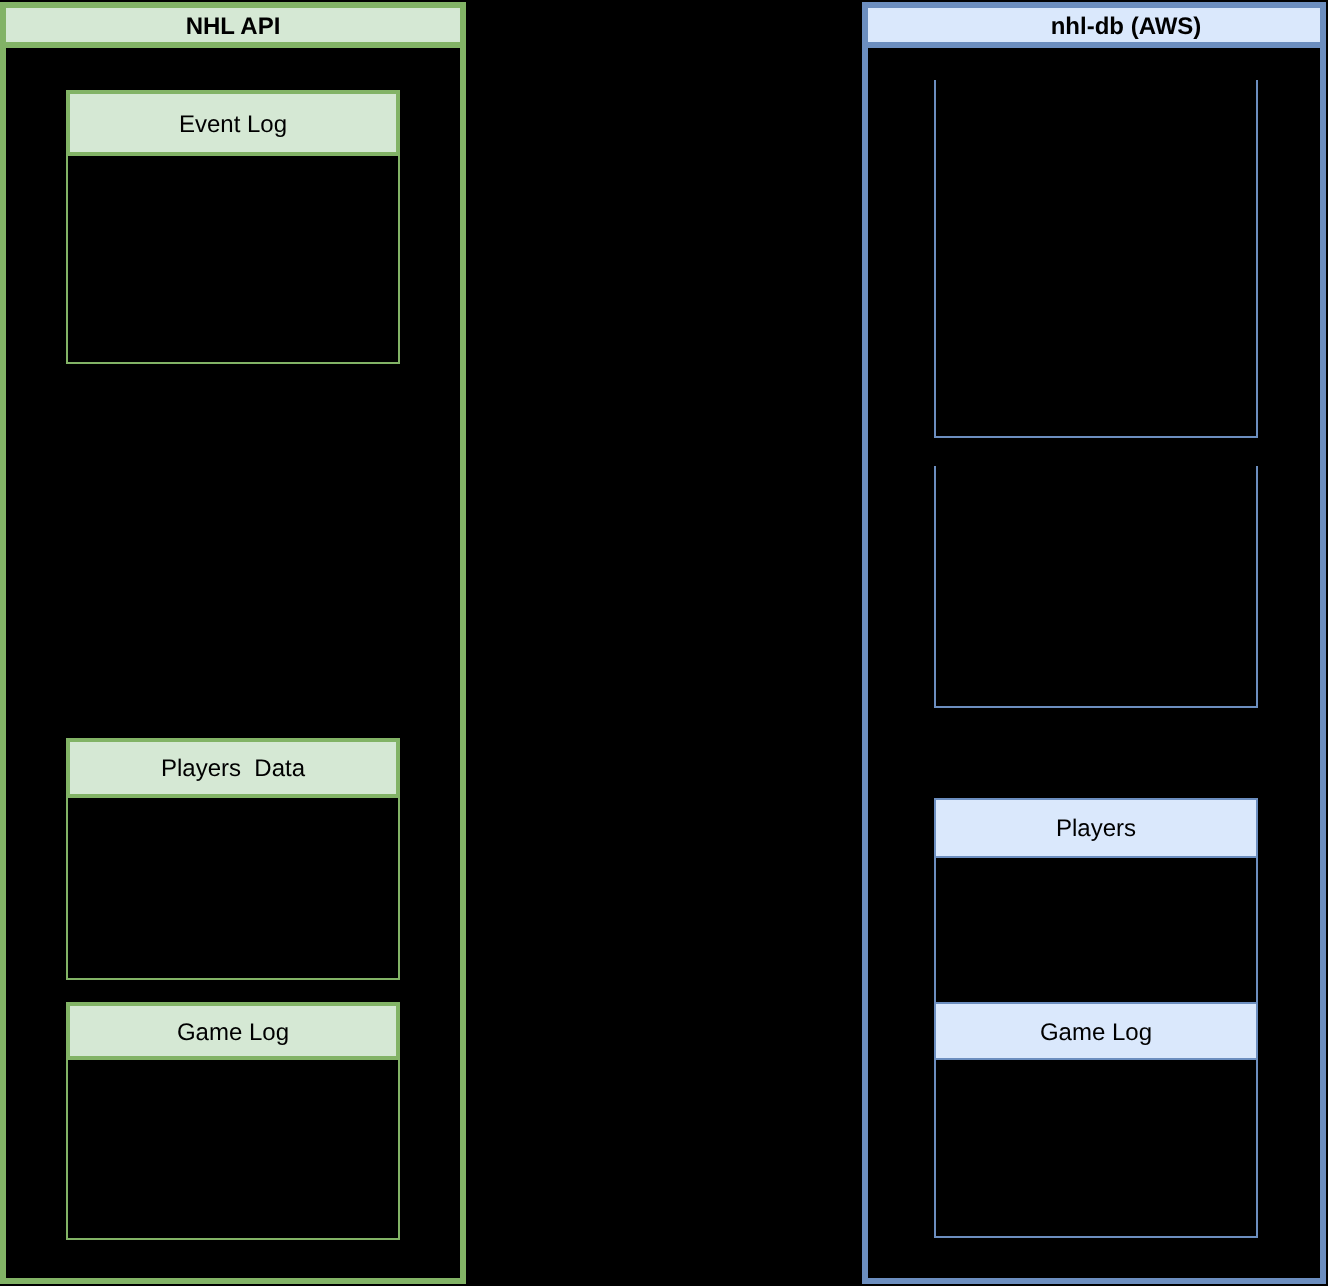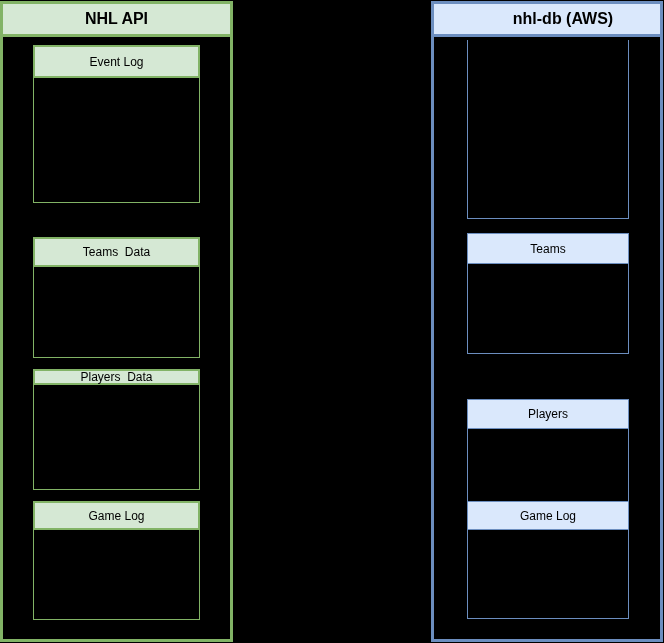--- a/index.html
+++ b/index.html
@@ -18,25 +18,25 @@
   }
   
   .panel {
     position: absolute;
     border: 3px solid;
     background: transparent;
   }
   .panel.green { border-color: var(--green-border, #82b366); }
   .panel.blue  { border-color: var(--blue-border, #6c8ebf); }
   .panel-header {
-    height: 33px;
+    height: 20px;
     display: flex;
     align-items: center;
     justify-content: center;
-    font-size: 16px;
+    font-size: 12px;
     font-weight: bold;
     white-space: pre;
     border-bottom: 3px solid;
   }
   .panel.green .panel-header {
     background: var(--green-fill, #d5e8d4);
     border-color: var(--green-border, #82b366);
   }
   .panel.blue .panel-header {
     background: var(--blue-fill, #dae8fc);
@@ -80,46 +80,41 @@
 <div class="canvas">
 
   <section class="panel green" style="left:0; top:1px; width:233px; height:641px;">
     <header class="panel-header">NHL API</header>
   </section>
 
   <section class="panel blue" style="left:431px; top:1px; width:232px; height:641px;">
     <header class="panel-header">nhl-db (AWS)</header>
   </section>
 
-  <div class="box green" style="left:33px; top:45px; width:167px; height:158px;">
+  <div class="box green" style="left:33px; top:45px; width:167px; height:137px;">
     <div class="box-header" style="height:33px;">Event Log</div>
     <div class="box-body"></div>
   </div>
 
-  <div class="box green" style="left:33px; top:237px; width:167px; height:121px;">
-    <div class="box-header" style="height:30px;">Teams  Data</div>
-    <div class="box-body"></div>
-  </div>
 
   <div class="box green" style="left:33px; top:369px; width:167px; height:121px;">
-    <div class="box-header" style="height:16px;">Players  Data</div>
+    <div class="box-header" style="height:30px;">Players  Data</div>
     <div class="box-body"></div>
   </div>
 
   <div class="box green" style="left:33px; top:501px; width:167px; height:119px;">
     <div class="box-header" style="height:29px;">Game Log</div>
     <div class="box-body"></div>
   </div>
 
   <div class="box blue" style="left:467px; top:40px; width:162px; height:179px;">
     <div class="box-body"></div>
   </div>
 
   <div class="box blue" style="left:467px; top:233px; width:162px; height:121px;">
-    <div class="box-header" style="height:31px;">Teams</div>
     <div class="box-body"></div>
   </div>
 
   <div class="box blue" style="left:467px; top:367px; width:162px; height:120px;margin-top:32px;">
     <div class="box-header" style="height:30px;">Players</div>
     <div class="box-body"></div>
   </div>
 
   <div class="box blue" style="left:467px; top:501px; width:162px; height:118px;">
     <div class="box-header" style="height:29px;">Game Log</div>

